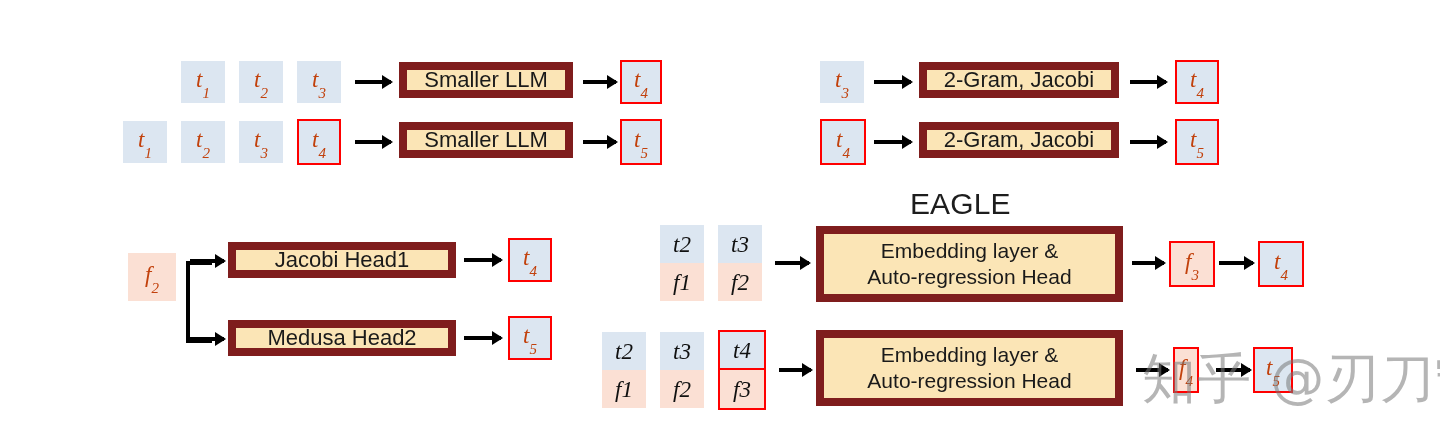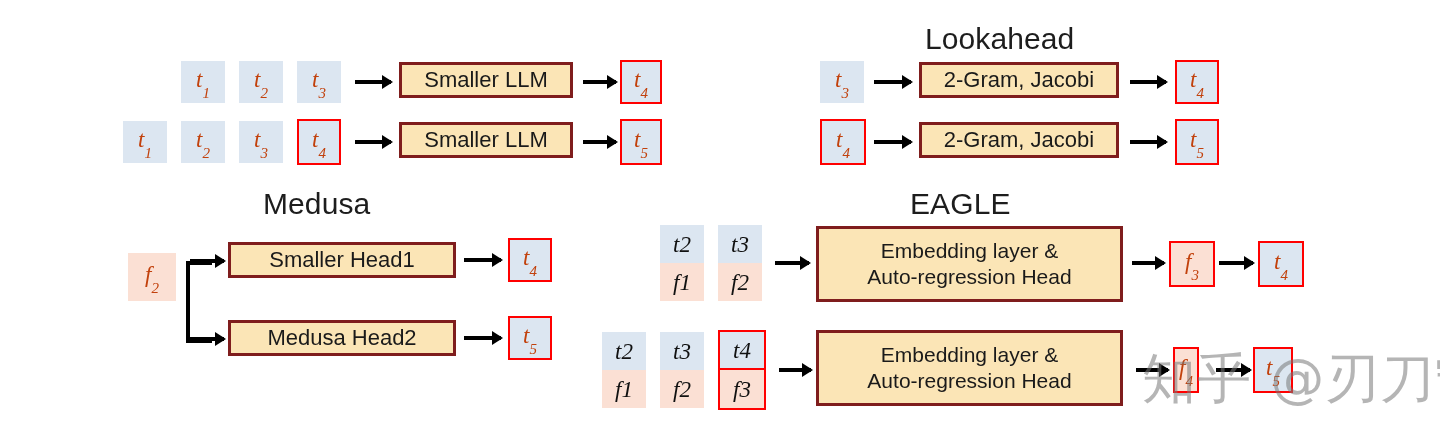--- a/index.html
+++ b/index.html
@@ -72,21 +72,21 @@
     box-sizing: border-box;
     line-height: 1;
   }
   .stack.outline-red { border: 2px solid #ff0000; }
   .stack.outline-red .cell.top { border-bottom: 2px solid #ff0000; }
 
   
   .pbox {
     position: absolute;
     background: #fbe5b6;
-    border: 3px solid #7f1d1d;
+    border: 8px solid #7f1d1d;
     box-sizing: border-box;
     display: flex;
     flex-direction: column;
     align-items: center;
     justify-content: center;
     font-size: 22px;
     color: #1a1a1a;
     text-align: center;
     line-height: 1.22;
     white-space: nowrap;
@@ -167,21 +167,20 @@
   <div class="tok fill-blue outline-red" style="left:297px; top:119px; width:44px; height:46px;">
       <span>t<span class="sub">4</span></span>
     </div>
   <div class="arrow" style="left:355px; top:140px; width:36px;"></div>
   <div class="pbox" style="left:399px; top:122px; width:174px; height:36px;">Smaller LLM</div>
   <div class="arrow" style="left:583px; top:140px; width:33px;"></div>
   <div class="tok fill-blue outline-red" style="left:620px; top:119px; width:42px; height:46px;">
       <span>t<span class="sub">5</span></span>
     </div>
 
-  <div class="sect-title" style="left:925px; top:24px;">Lookahead</div>
 
   <div class="tok fill-blue" style="left:820px; top:61px; width:44px; height:42px;">
       <span>t<span class="sub">3</span></span>
     </div>
   <div class="arrow" style="left:874px; top:80px; width:37px;"></div>
   <div class="pbox" style="left:919px; top:62px; width:200px; height:36px;">2-Gram, Jacobi</div>
   <div class="arrow" style="left:1130px; top:80px; width:36px;"></div>
   <div class="tok fill-blue outline-red" style="left:1175px; top:60px; width:44px; height:44px;">
       <span>t<span class="sub">4</span></span>
     </div>
@@ -189,33 +188,32 @@
   <div class="tok fill-blue outline-red" style="left:820px; top:119px; width:46px; height:46px;">
       <span>t<span class="sub">4</span></span>
     </div>
   <div class="arrow" style="left:874px; top:140px; width:37px;"></div>
   <div class="pbox" style="left:919px; top:122px; width:200px; height:36px;">2-Gram, Jacobi</div>
   <div class="arrow" style="left:1130px; top:140px; width:36px;"></div>
   <div class="tok fill-blue outline-red" style="left:1175px; top:119px; width:44px; height:46px;">
       <span>t<span class="sub">5</span></span>
     </div>
 
-  <div class="sect-title" style="left:263px; top:189px;">Medusa</div>
 
   <div class="tok fill-pink" style="left:128px; top:253px; width:48px; height:48px;">
       <span>f<span class="sub">2</span></span>
     </div>
 
   <div class="hline" style="left:186px; top:261px; width:26px;"></div>
   <div class="vline" style="left:186px; top:261px; height:82px;"></div>
   <div class="hline" style="left:186px; top:339px; width:26px;"></div>
   <div class="arrow" style="left:190px; top:259px; width:34px;"></div>
   <div class="arrow" style="left:190px; top:337px; width:34px;"></div>
 
-  <div class="pbox" style="left:228px; top:242px; width:228px; height:36px;">Smaller Head1</div>
+  <div class="pbox" style="left:228px; top:242px; width:228px; height:36px;">Jacobi Head1</div>
   <div class="arrow" style="left:464px; top:258px; width:37px;"></div>
   <div class="tok fill-blue outline-red" style="left:508px; top:238px; width:44px; height:44px;">
       <span>t<span class="sub">4</span></span>
     </div>
 
   <div class="pbox" style="left:228px; top:320px; width:228px; height:36px;">Medusa Head2</div>
   <div class="arrow" style="left:464px; top:336px; width:37px;"></div>
   <div class="tok fill-blue outline-red" style="left:508px; top:316px; width:44px; height:44px;">
       <span>t<span class="sub">5</span></span>
     </div>

